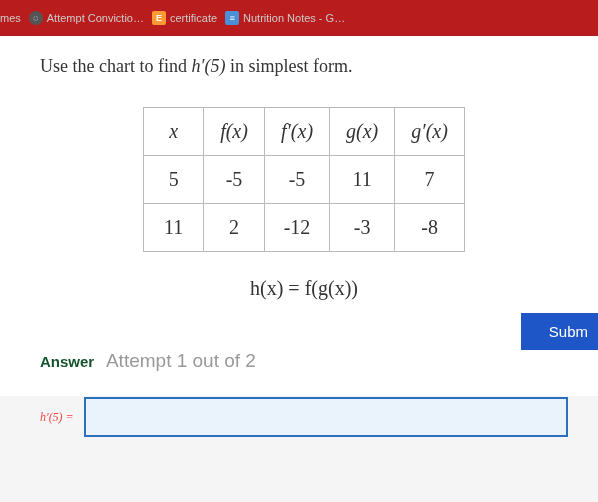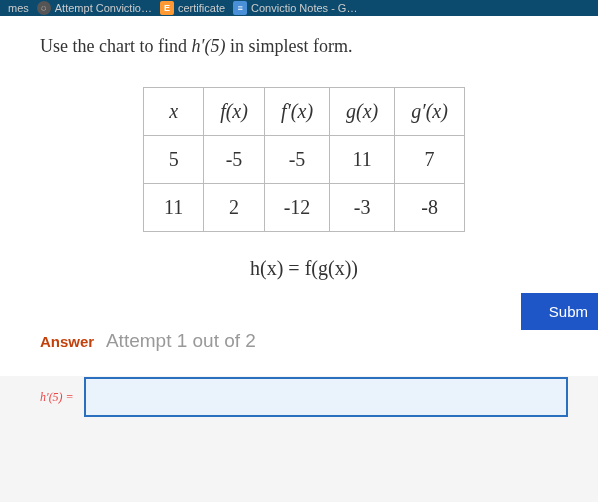--- a/index.html
+++ b/index.html
@@ -4,25 +4,25 @@
   <style>
     * { margin: 0; padding: 0; box-sizing: border-box; }
     body {
       width: 598px;
       height: 502px;
       font-family: Georgia, 'Times New Roman', serif;
       background: #f5f5f5;
       overflow: hidden;
     }
     .tab-bar {
-      background: #0c4a6e;
-      height: 16px;
+      background: #b91c1c;
+      height: 36px;
       display: flex;
       align-items: center;
-      padding: 0 8px;
+      padding: 0 0;
       gap: 8px;
       font-family: Arial, sans-serif;
       font-size: 11px;
       color: #ccc;
     }
     .tab-item {
       display: flex;
       align-items: center;
       gap: 4px;
       white-space: nowrap;
@@ -71,21 +71,21 @@
     .formula {
       text-align: center;
       font-size: 20px;
       margin-bottom: 50px;
     }
     .answer-label {
       font-size: 15px;
       color: #666;
       margin-bottom: 25px;
     }
-    .answer-label strong { color: #c2410c; font-family: Arial, sans-serif; font-weight: bold; font-style: normal; }
+    .answer-label strong { color: #14532d; font-family: Arial, sans-serif; font-weight: bold; font-style: normal; }
     .attempt { color: #999; font-size: 19px; margin-left: 8px; font-family: Arial, sans-serif; }
     .answer-row {
       display: flex;
       align-items: center;
       gap: 10px;
     }
     .answer-prefix {
       font-size: 12px;
       font-style: italic;
       color: #ef4444;
@@ -123,21 +123,21 @@
   <div class="tab-item">
     <span class="tab-icon globe-icon">◌</span>
     <span>Attempt Convictio…</span>
   </div>
   <div class="tab-item">
     <span class="tab-icon e-icon">E</span>
     <span>certificate</span>
   </div>
   <div class="tab-item">
     <span class="tab-icon doc-icon">≡</span>
-    <span>Convictio Notes - G…</span>
+    <span>Nutrition Notes - G…</span>
   </div>
 </div>
 
 <div class="content">
 
   <div class="question">
     <span>Use the chart to find </span><span class="math-i">h′(5)</span><span> in simplest form.</span>
   </div>
 
   <div class="table-wrap">

